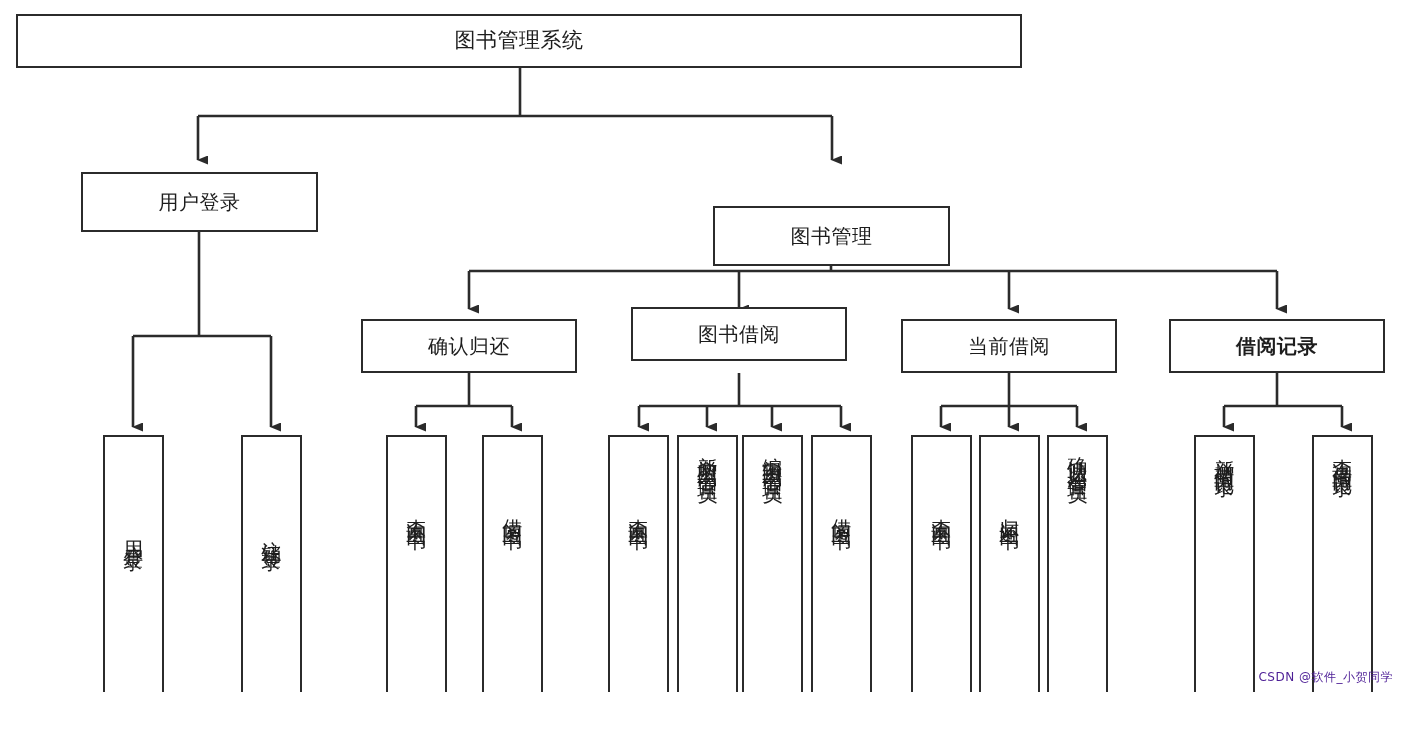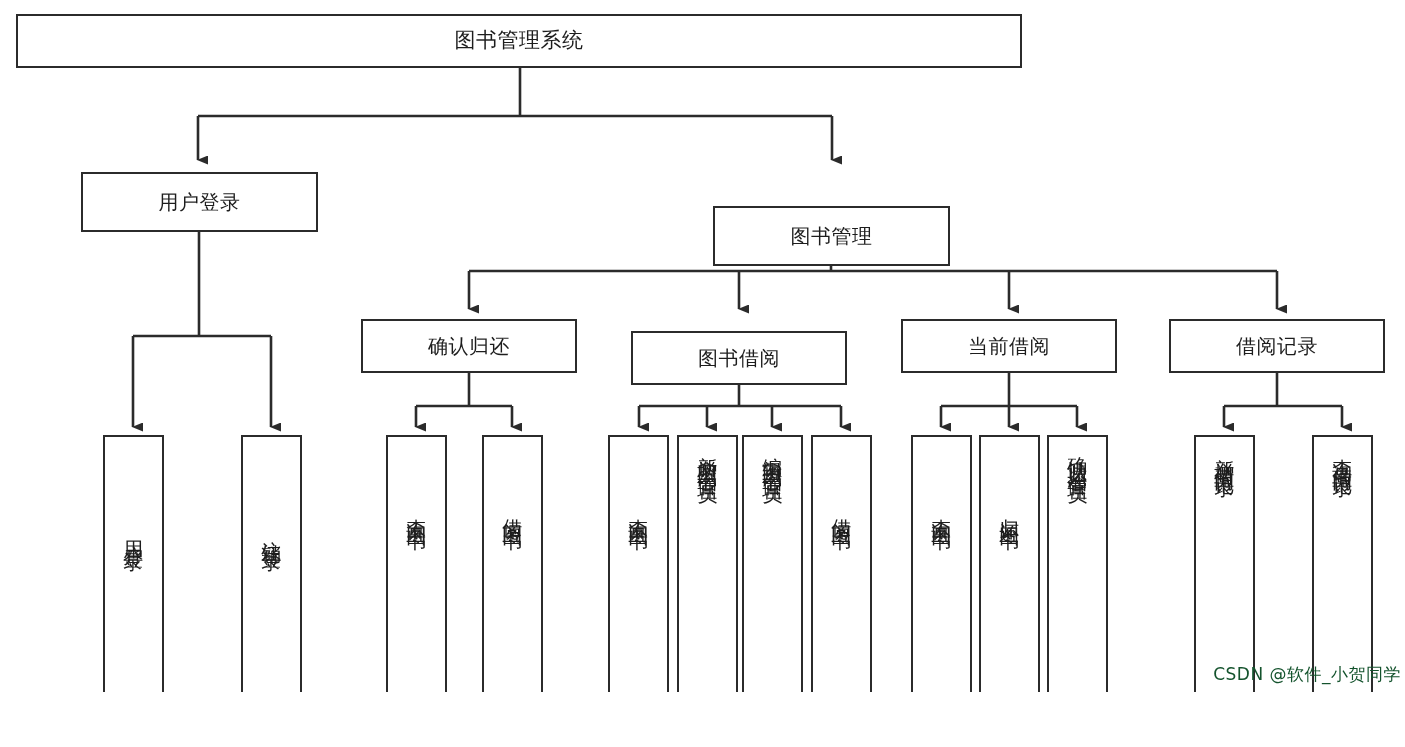--- a/index.html
+++ b/index.html
@@ -67,24 +67,24 @@
     padding-top: 0px;
   }
   .node.leaf-mid .node-label {
     padding-top: 62px;
   }
   .node.leaf-low .node-label {
     padding-top: 84px;
   }
   #watermark {
     position: absolute;
-    right: 4px;
+    right: 12px;
     bottom: 6px;
-    font-size: 17px;
-    color: #14532d;
+    font-size: 12px;
+    color: #4c1d95;
     letter-spacing: 0.5px;
     white-space: nowrap;
   }
 </style>
 </head>
 <body>
 
 <div id="diagram-root">
 
   <svg id="connector-layer" viewBox="0 0 1405 747" width="1405" height="747" xmlns="http://www.w3.org/2000/svg">
@@ -146,29 +146,29 @@
   </div>
 
   <div class="node level-1" style="left:713px; top:172px; width:237px; height:60px;margin-top:34px;">
     <span class="node-label">图书管理</span>
   </div>
 
   <div class="node level-2" style="left:361px; top:319px; width:216px; height:54px;">
     <span class="node-label">确认归还</span>
   </div>
 
-  <div class="node level-2" style="left:631px; top:331px; width:216px; height:54px;justify-content:center;">
+  <div class="node level-2" style="left:631px; top:307px; width:216px; height:54px;justify-content:center;">
     <span class="node-label">图书借阅</span>
   </div>
 
   <div class="node level-2" style="left:901px; top:319px; width:216px; height:54px;">
     <span class="node-label">当前借阅</span>
   </div>
 
-  <div class="node level-2" style="left:1169px; top:319px; width:216px; height:54px;">
+  <div class="node level-2" style="left:1169px; top:319px; width:216px; height:54px;font-weight:bold;">
     <span class="node-label">借阅记录</span>
   </div>
 
   <div class="node level-leaf leaf-low" style="left:103px; top:435px; width:61px; height:298px;">
     <span class="node-label">用户登录</span>
   </div>
 
   <div class="node level-leaf leaf-low" style="left:241px; top:435px; width:61px; height:298px;">
     <span class="node-label">注销登录</span>
   </div>

